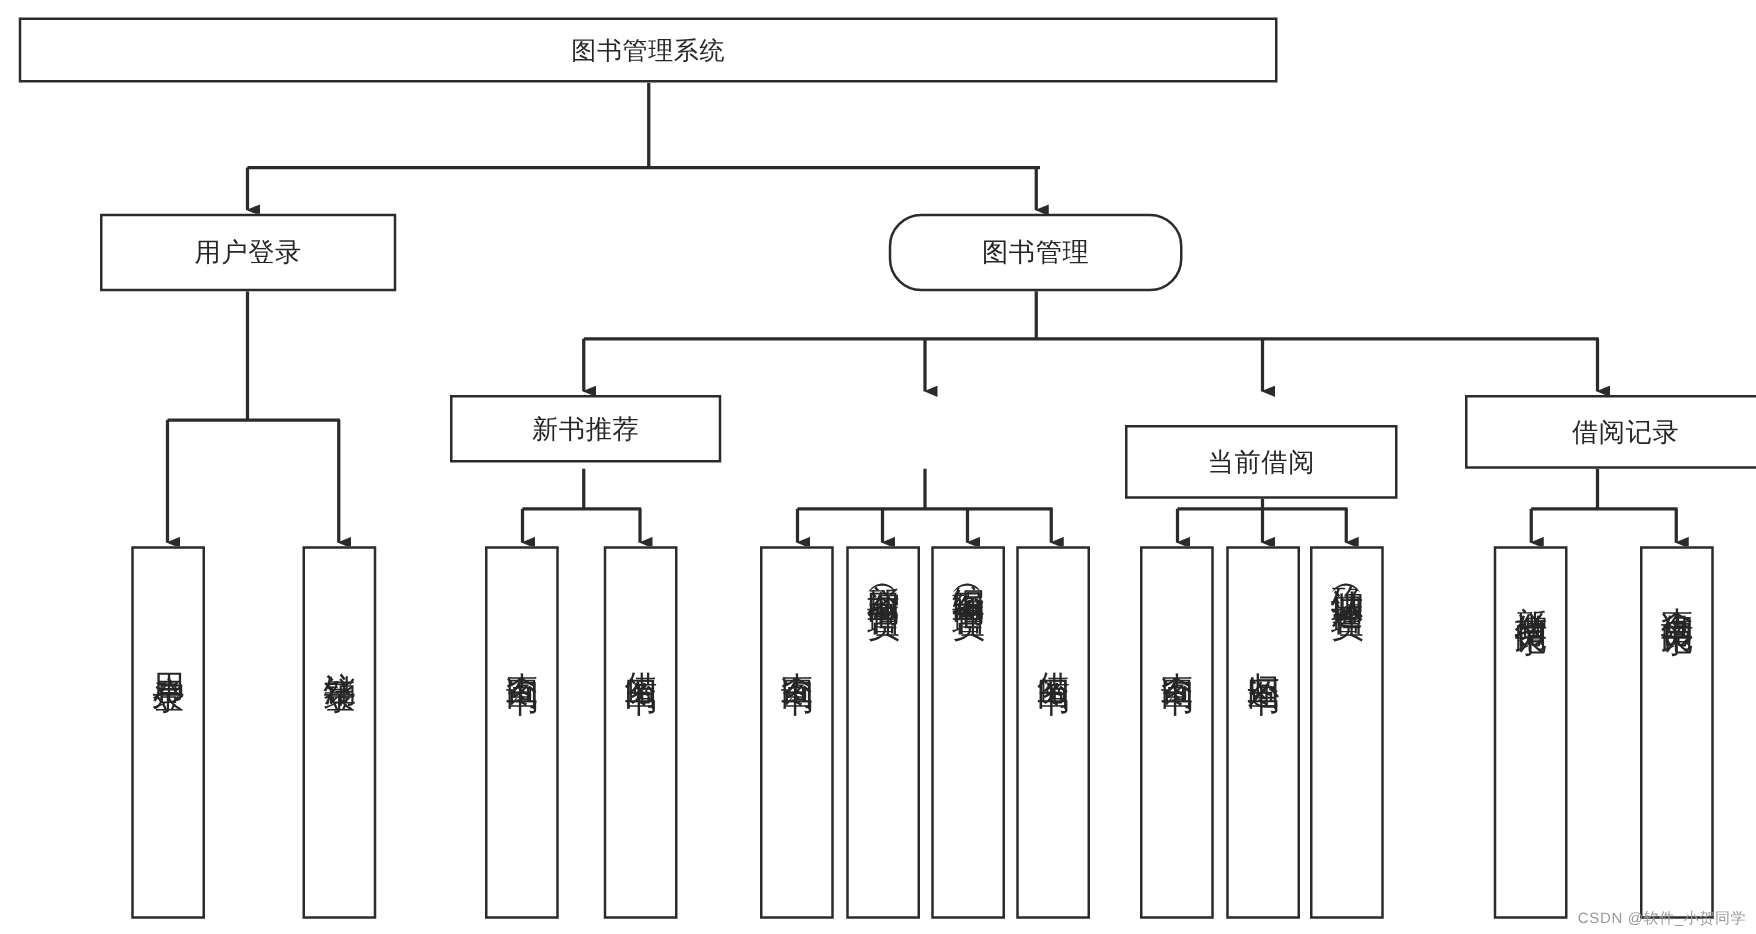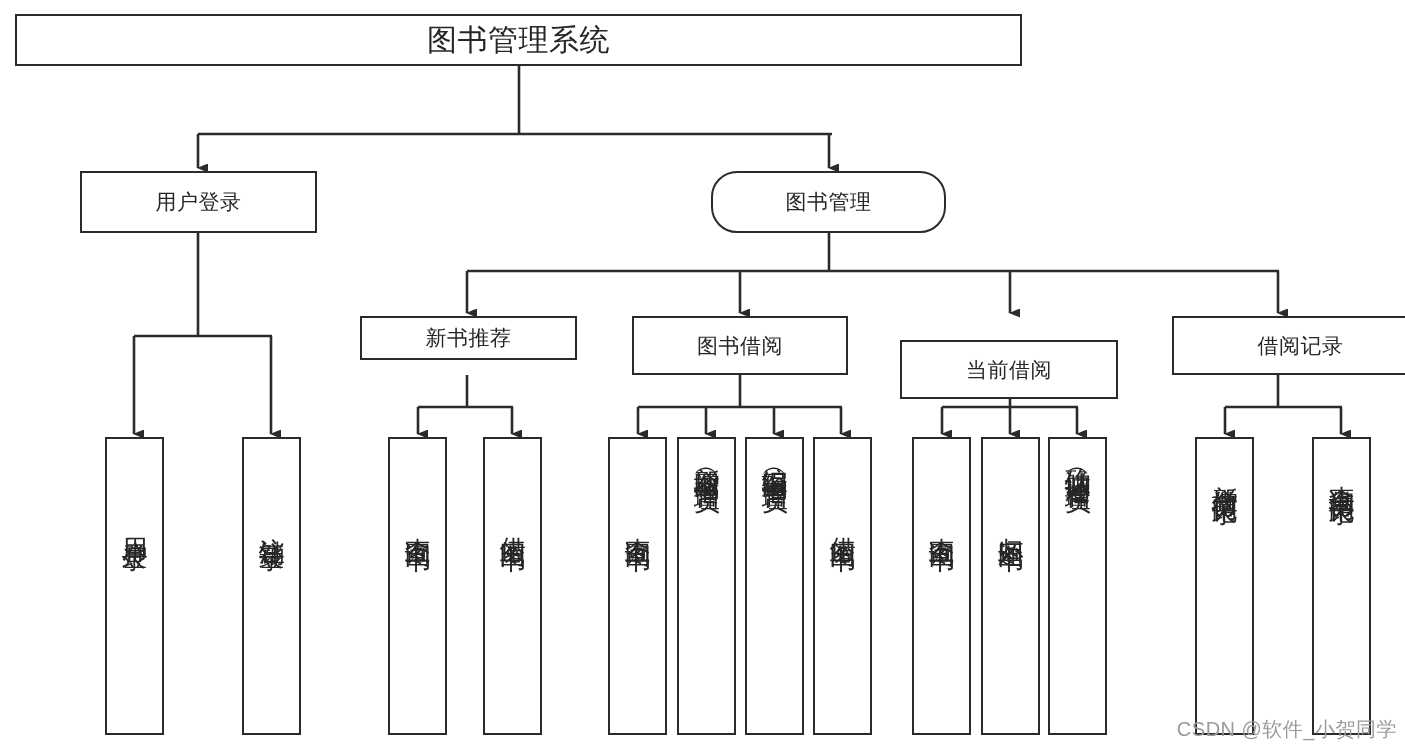--- a/index.html
+++ b/index.html
@@ -20,21 +20,21 @@
     position:absolute;
     box-sizing:border-box;
     background:#ffffff;
     border:2.5px solid #2b2b2b;
     display:flex;
     align-items:center;
     justify-content:center;
     color:#262626;
     letter-spacing:.5px;
   }
-  .node.root{font-size:30px;}
+  .node.root{font-size:20px;}
   .node.lvl1{font-size:21px;}
   .node.lvl2{font-size:21px;}
 
   
   .leaf{
     position:absolute;
     box-sizing:border-box;
     background:#ffffff;
     border:2.5px solid #2b2b2b;
     color:#262626;
@@ -53,21 +53,21 @@
     text-align:left;
   }
   .leaf.mid .vtext{margin-top:78px;}
   .leaf.high .vtext{margin-top:8px;}
   .leaf.tall .vtext{margin-top:26px;}
 
   
   #watermark{
     position:absolute;
     right:8px;bottom:4px;
-    font-size:20px;
+    font-size:12px;
     color:#9a9a9a;
     white-space:nowrap;
     letter-spacing:.5px;
   }
 </style>
 </head>
 <body>
 
 <div id="diagram">
 
@@ -119,22 +119,21 @@
       <path d="M1225,407 L1225,434" marker-end="url(#arw)"></path>
       <path d="M1341,407 L1341,434" marker-end="url(#arw)"></path>
     </g>
   </svg>
 
   <div class="node root" style="left:15px;top:14px;width:1007px;height:52px;">图书管理系统</div>
 
   <div class="node lvl1" style="left:80px;top:171px;width:237px;height:62px;">用户登录</div>
   <div class="node lvl1" style="left:711px;top:171px;width:235px;height:62px;border-radius:26px;">图书管理</div>
 
-  <div class="node lvl2" style="left:360px;top:316px;width:217px;height:44px;">新书推荐</div>
-  <div class="node lvl2" style="left:632px;top:316px;width:216px;height:59px;">图书借阅</div>
+  <div class="node lvl2" style="left:360px;top:316px;width:217px;height:54px;">新书推荐</div>
   <div class="node lvl2" style="left:900px;top:316px;width:218px;height:59px;margin-top:24px;">当前借阅</div>
   <div class="node lvl2" style="left:1172px;top:316px;width:257px;height:59px;">借阅记录</div>
 
   <div class="leaf mid" style="left:105px;top:437px;width:59px;height:298px;">
     <span class="vtext">用户登录</span>
   </div>
   <div class="leaf mid" style="left:242px;top:437px;width:59px;height:298px;">
     <span class="vtext">注销登录</span>
   </div>
 

